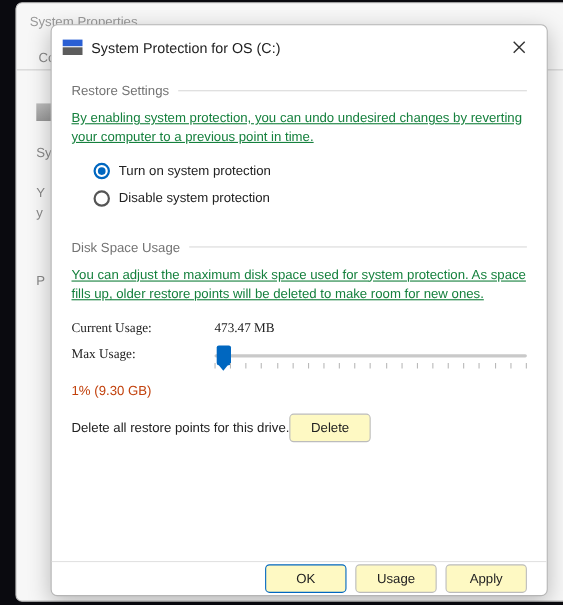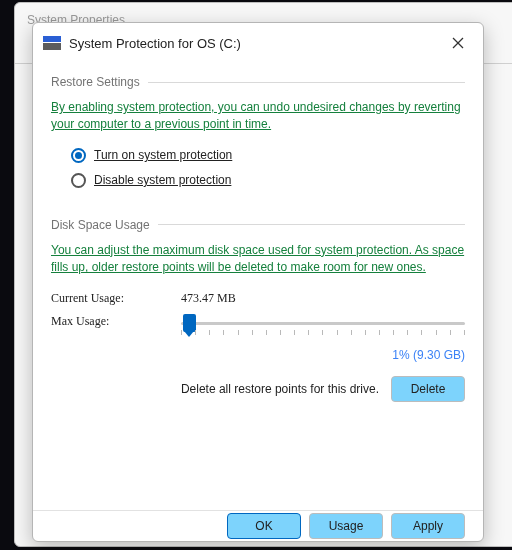--- a/index.html
+++ b/index.html
@@ -46,21 +46,21 @@
 .bg-icon {
   display: inline-block;
   width: 16px; height: 16px;
   background: linear-gradient(#bbb,#999);
   vertical-align: middle;
   margin-right: 6px;
 }
 .dialog {
   position: absolute;
   top: 22px;
-  left: 32px;
+  left: 46px;
   width: 452px;
   height: 520px;
   background: #fff;
   border: 1px solid #b5b5b5;
   border-radius: 6px;
   box-shadow: 0 6px 20px rgba(0,0,0,0.25);
   display: flex;
   flex-direction: column;
 }
 .dlg-titlebar {
@@ -120,21 +120,20 @@
   line-height: 1.45;
   margin: 6px 0 14px 0;
   text-decoration: underline;
 }
 .radio-group { margin: 6px 0 30px 20px; }
 .radio-row {
   display: flex;
   align-items: center;
   margin: 10px 0;
   cursor: default;
-  text-decoration: underline;
 }
 .radio {
   width: 15px; height: 15px;
   border: 2px solid #555;
   border-radius: 50%;
   margin-right: 8px;
   position: relative;
 }
 .radio.checked { border-color: #0067c0; }
 .radio.checked::after {
@@ -179,36 +178,35 @@
   top: 16px; left: 0; right: 0;
   height: 5px;
   display: flex;
   justify-content: space-between;
 }
 .ticks i {
   width: 1px; height: 5px;
   background: #b9b9b9;
 }
 .slider-value {
-  text-align: right;
+  text-align: left;
   margin: 4px 0 14px 0;
-  color: #3b82f6;
+  color: #c2410c;
 }
 .delete-row {
   display: flex;
   align-items: center;
-  justify-content: flex-end;
+  justify-content: flex-start;
   margin: 6px 0 6px 0;
-  gap: 12px;
 }
 .btn {
   min-width: 74px;
   height: 26px;
   padding: 0 12px;
-  background: #7dd3fc;
+  background: #fef9c3;
   border: 1px solid #bcbcbc;
   border-radius: 4px;
   font-size: 12px;
   color: #222;
   cursor: default;
   display: inline-flex;
   align-items: center;
   justify-content: center;
 }
 .btn.primary {

